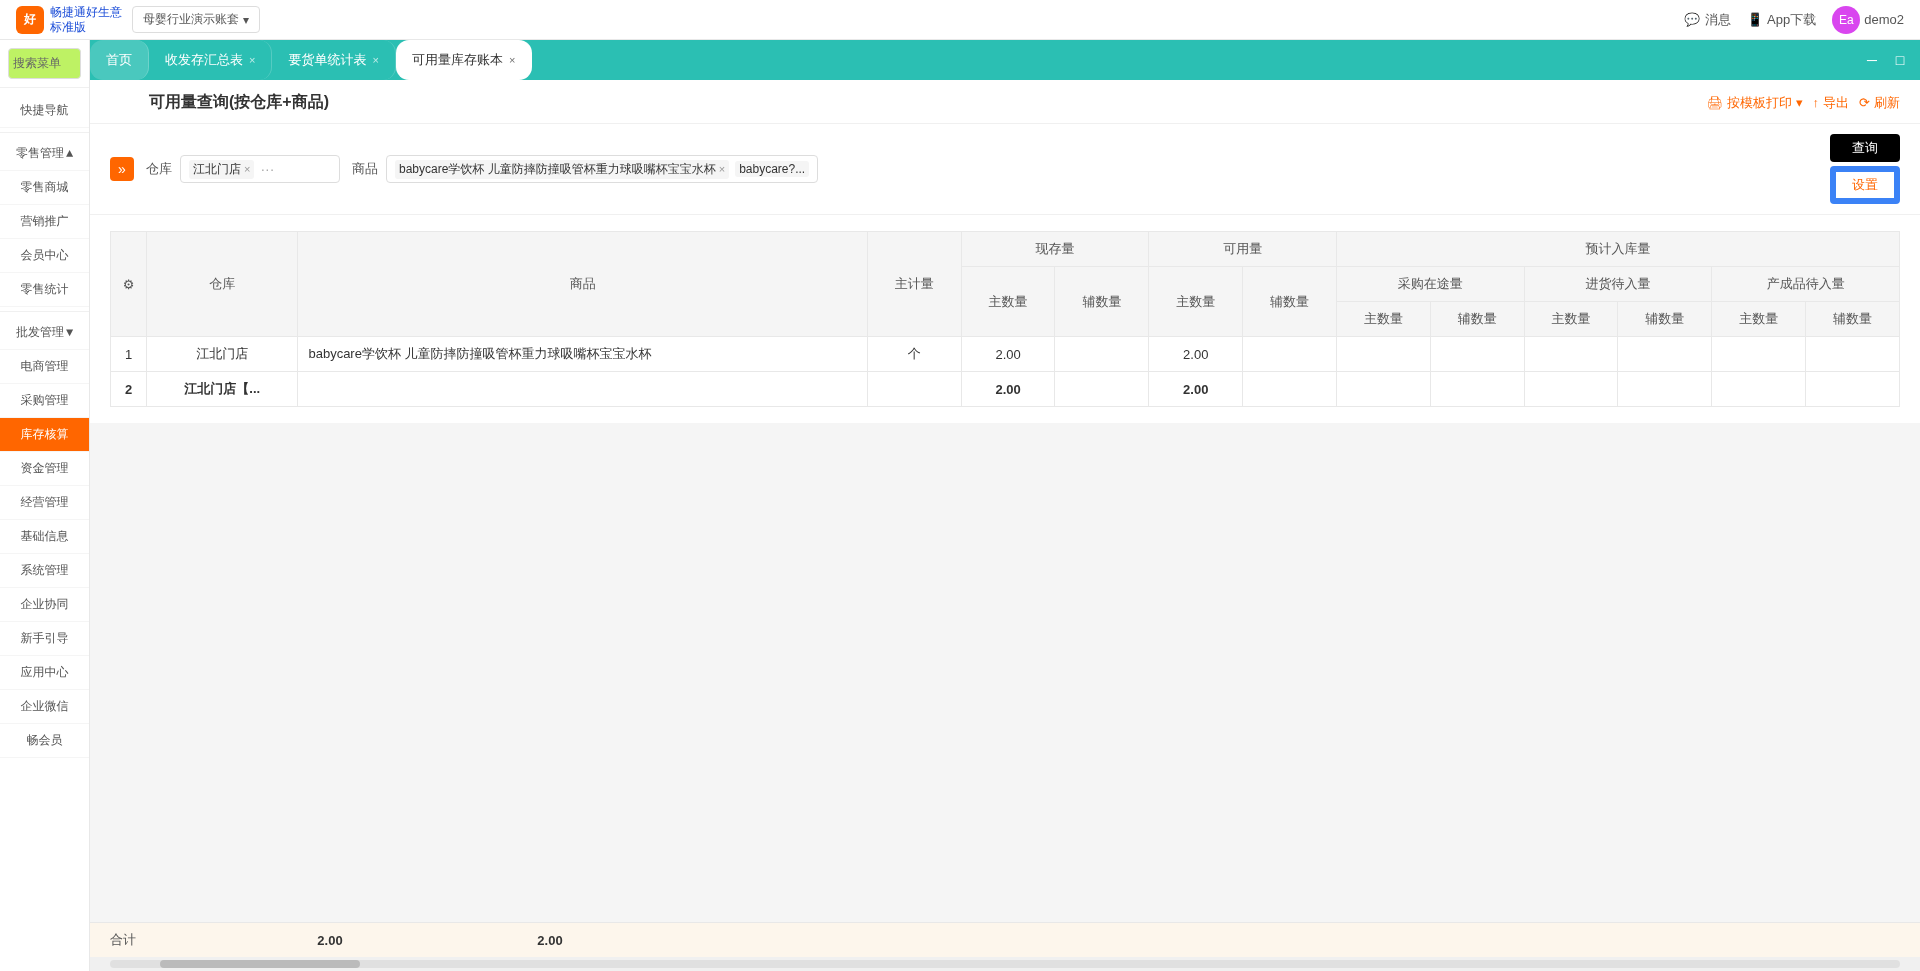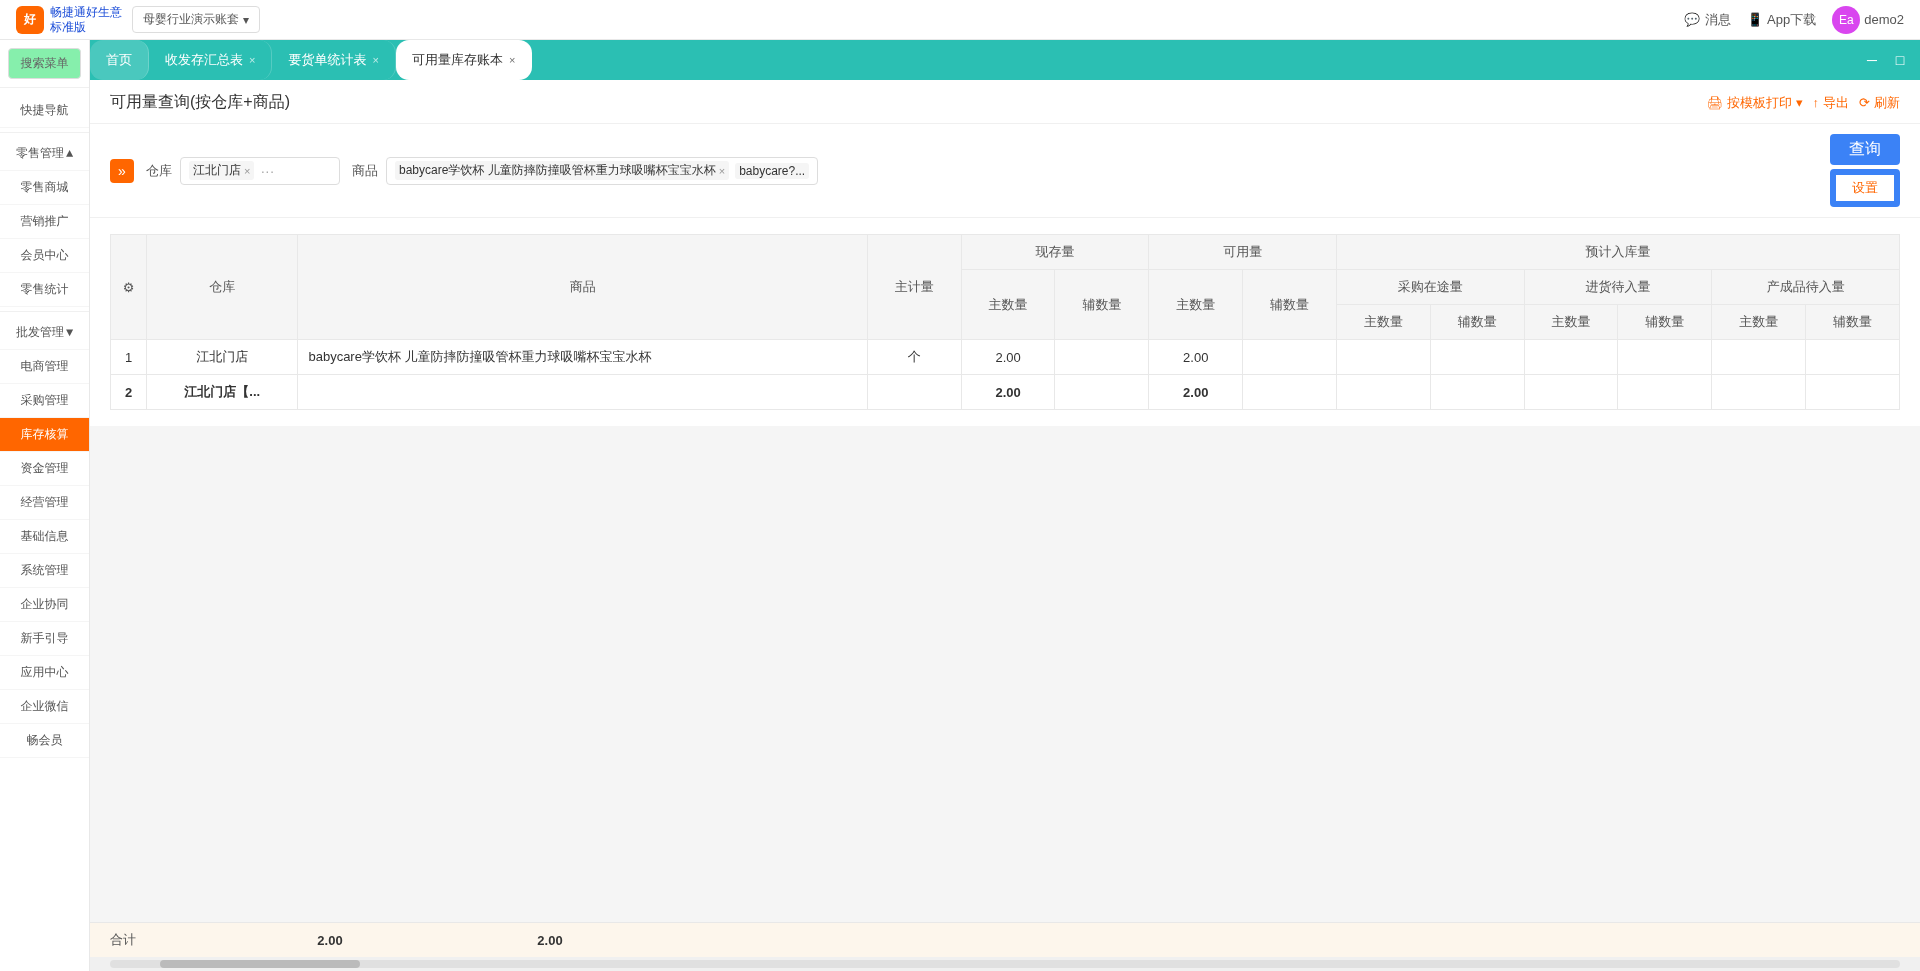--- a/index.html
+++ b/index.html
@@ -97,27 +97,27 @@
       flex-shrink: 0;
       overflow-y: auto;
     }
     .sidebar-search {
       padding: 8px;
       border-bottom: 1px solid #f0f0f0;
     }
     .sidebar-search-btn {
       width: 100%;
       padding: 6px 4px;
-      background: #86efac;
+      background: #bef264;
       border: 1px solid #ddd;
       border-radius: 4px;
       font-size: 12px;
       color: #666;
       cursor: pointer;
-      text-align: center;
+      text-align: left;
     }
     .sidebar-nav {
       padding: 6px 0;
       font-family: Liberation Mono, monospace;
     }
     .sidebar-item {
       padding: 8px 6px;
       text-align: center;
       font-size: 12px;
       color: #555;
@@ -217,22 +217,23 @@
     .page-header {
       display: flex;
       align-items: center;
       justify-content: space-between;
       padding: 12px 20px 10px 20px;
       background: #fff;
       border-bottom: 1px solid #f0f0f0;
     }
     .page-title {
       font-size: 16px;
-      font-weight: normal;
+      font-weight: bold;
       color: #333;
+      margin-left: 39px;
     }
     .page-header-actions {
       display: flex;
       align-items: center;
       gap: 10px;
     }
     .header-action-link {
       display: flex;
       align-items: center;
       gap: 4px;
@@ -316,27 +317,27 @@
       gap: 6px;
       background: #fff;
     }
     .filter-actions {
       margin-left: auto;
       display: flex;
       flex-direction: column;
       gap: 4px;
     }
     .btn-query {
-      background: #3b82f6;
+      background: #000000;
       color: white;
       border: none;
       padding: 5px 18px;
       border-radius: 4px;
       cursor: pointer;
-      font-size: 16px;
+      font-size: 13px;
     }
     .btn-setting {
       background: #fff;
       color: #ff6600;
       border: 6px solid #3b82f6;
       padding: 4px 16px;
       border-radius: 4px;
       cursor: pointer;
       font-size: 13px;
       text-align: center;

